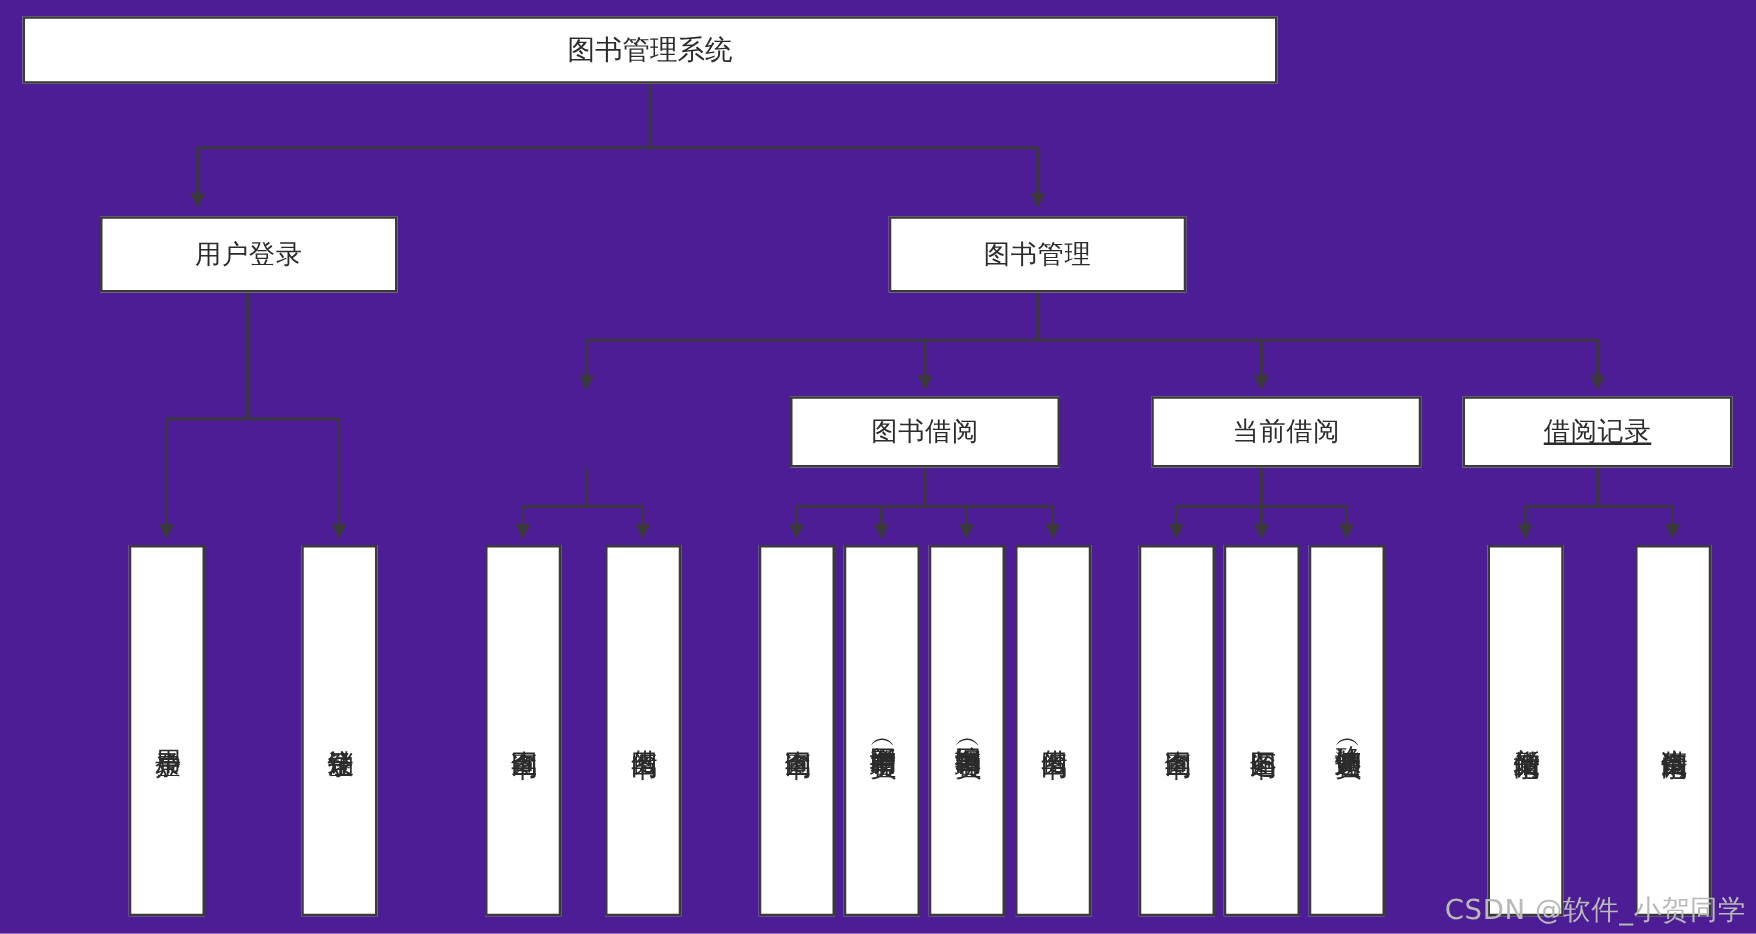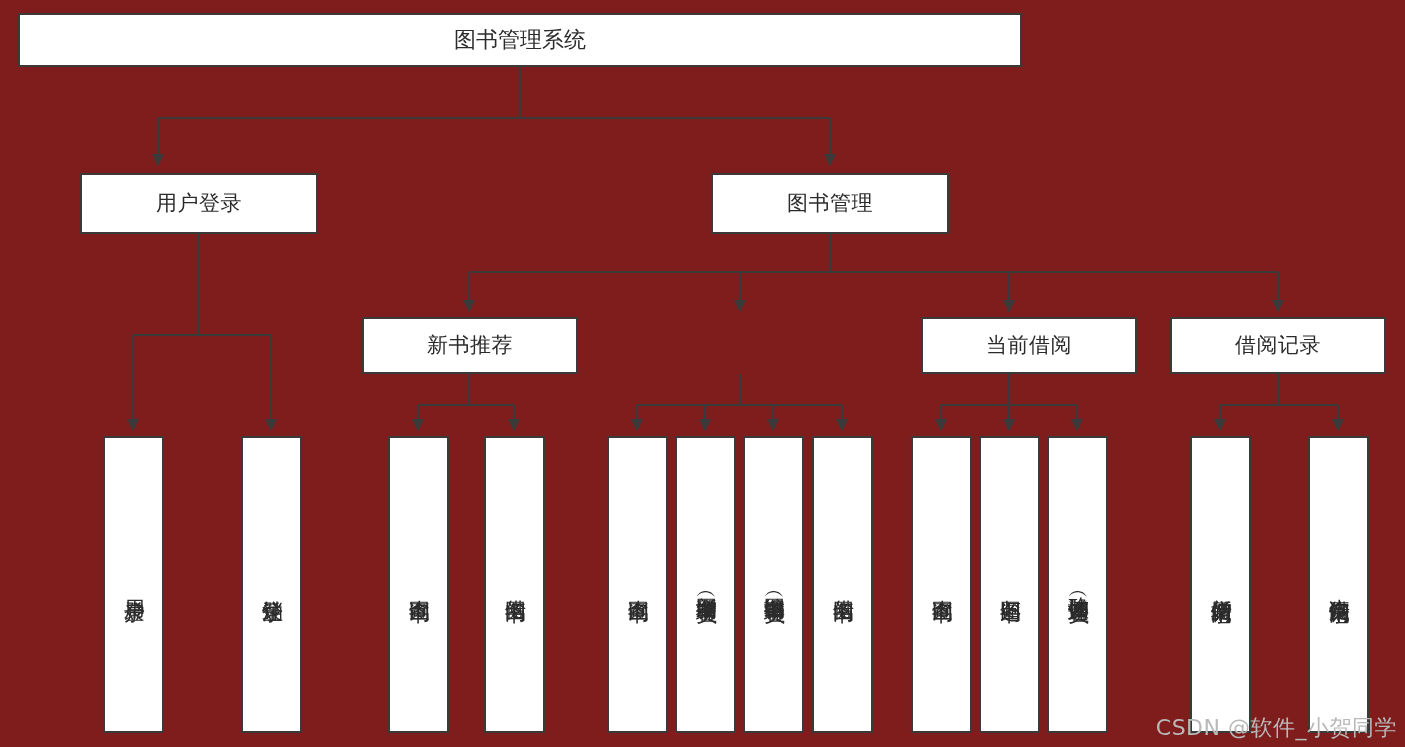--- a/index.html
+++ b/index.html
@@ -7,21 +7,21 @@
     padding: 0;
     background: #ffffff;
   }
   body {
     font-family: "DejaVu Sans", "Liberation Sans", sans-serif;
   }
   #canvas {
     position: relative;
     width: 1405px;
     height: 747px;
-    background: #7f1d1d;
+    background: #4c1d95;
     overflow: hidden;
   }
   svg.wires {
     position: absolute;
     left: 0;
     top: 0;
     width: 1405px;
     height: 747px;
     pointer-events: none;
   }
@@ -131,27 +131,27 @@
     <span>图书管理系统</span>
   </div>
 
   <div class="node h" style="left:80px; top:173px; width:238px; height:61px;">
     <span>用户登录</span>
   </div>
   <div class="node h" style="left:711px; top:173px; width:238px; height:61px;">
     <span>图书管理</span>
   </div>
 
-  <div class="node h" style="left:362px; top:317px; width:216px; height:57px;">
-    <span>新书推荐</span>
+  <div class="node h" style="left:632px; top:317px; width:216px; height:57px;">
+    <span>图书借阅</span>
   </div>
   <div class="node h" style="left:921px; top:317px; width:216px; height:57px;">
     <span>当前借阅</span>
   </div>
-  <div class="node h" style="left:1170px; top:317px; width:216px; height:57px;">
+  <div class="node h" style="left:1170px; top:317px; width:216px; height:57px;text-decoration:underline;">
     <span>借阅记录</span>
   </div>
 
   <div class="leaf" style="left:103px; top:436px; width:61px; height:297px;">
     <span class="vtext">用户登录</span>
   </div>
   <div class="leaf" style="left:241px; top:436px; width:61px; height:297px;">
     <span class="vtext">注销登录</span>
   </div>
 

